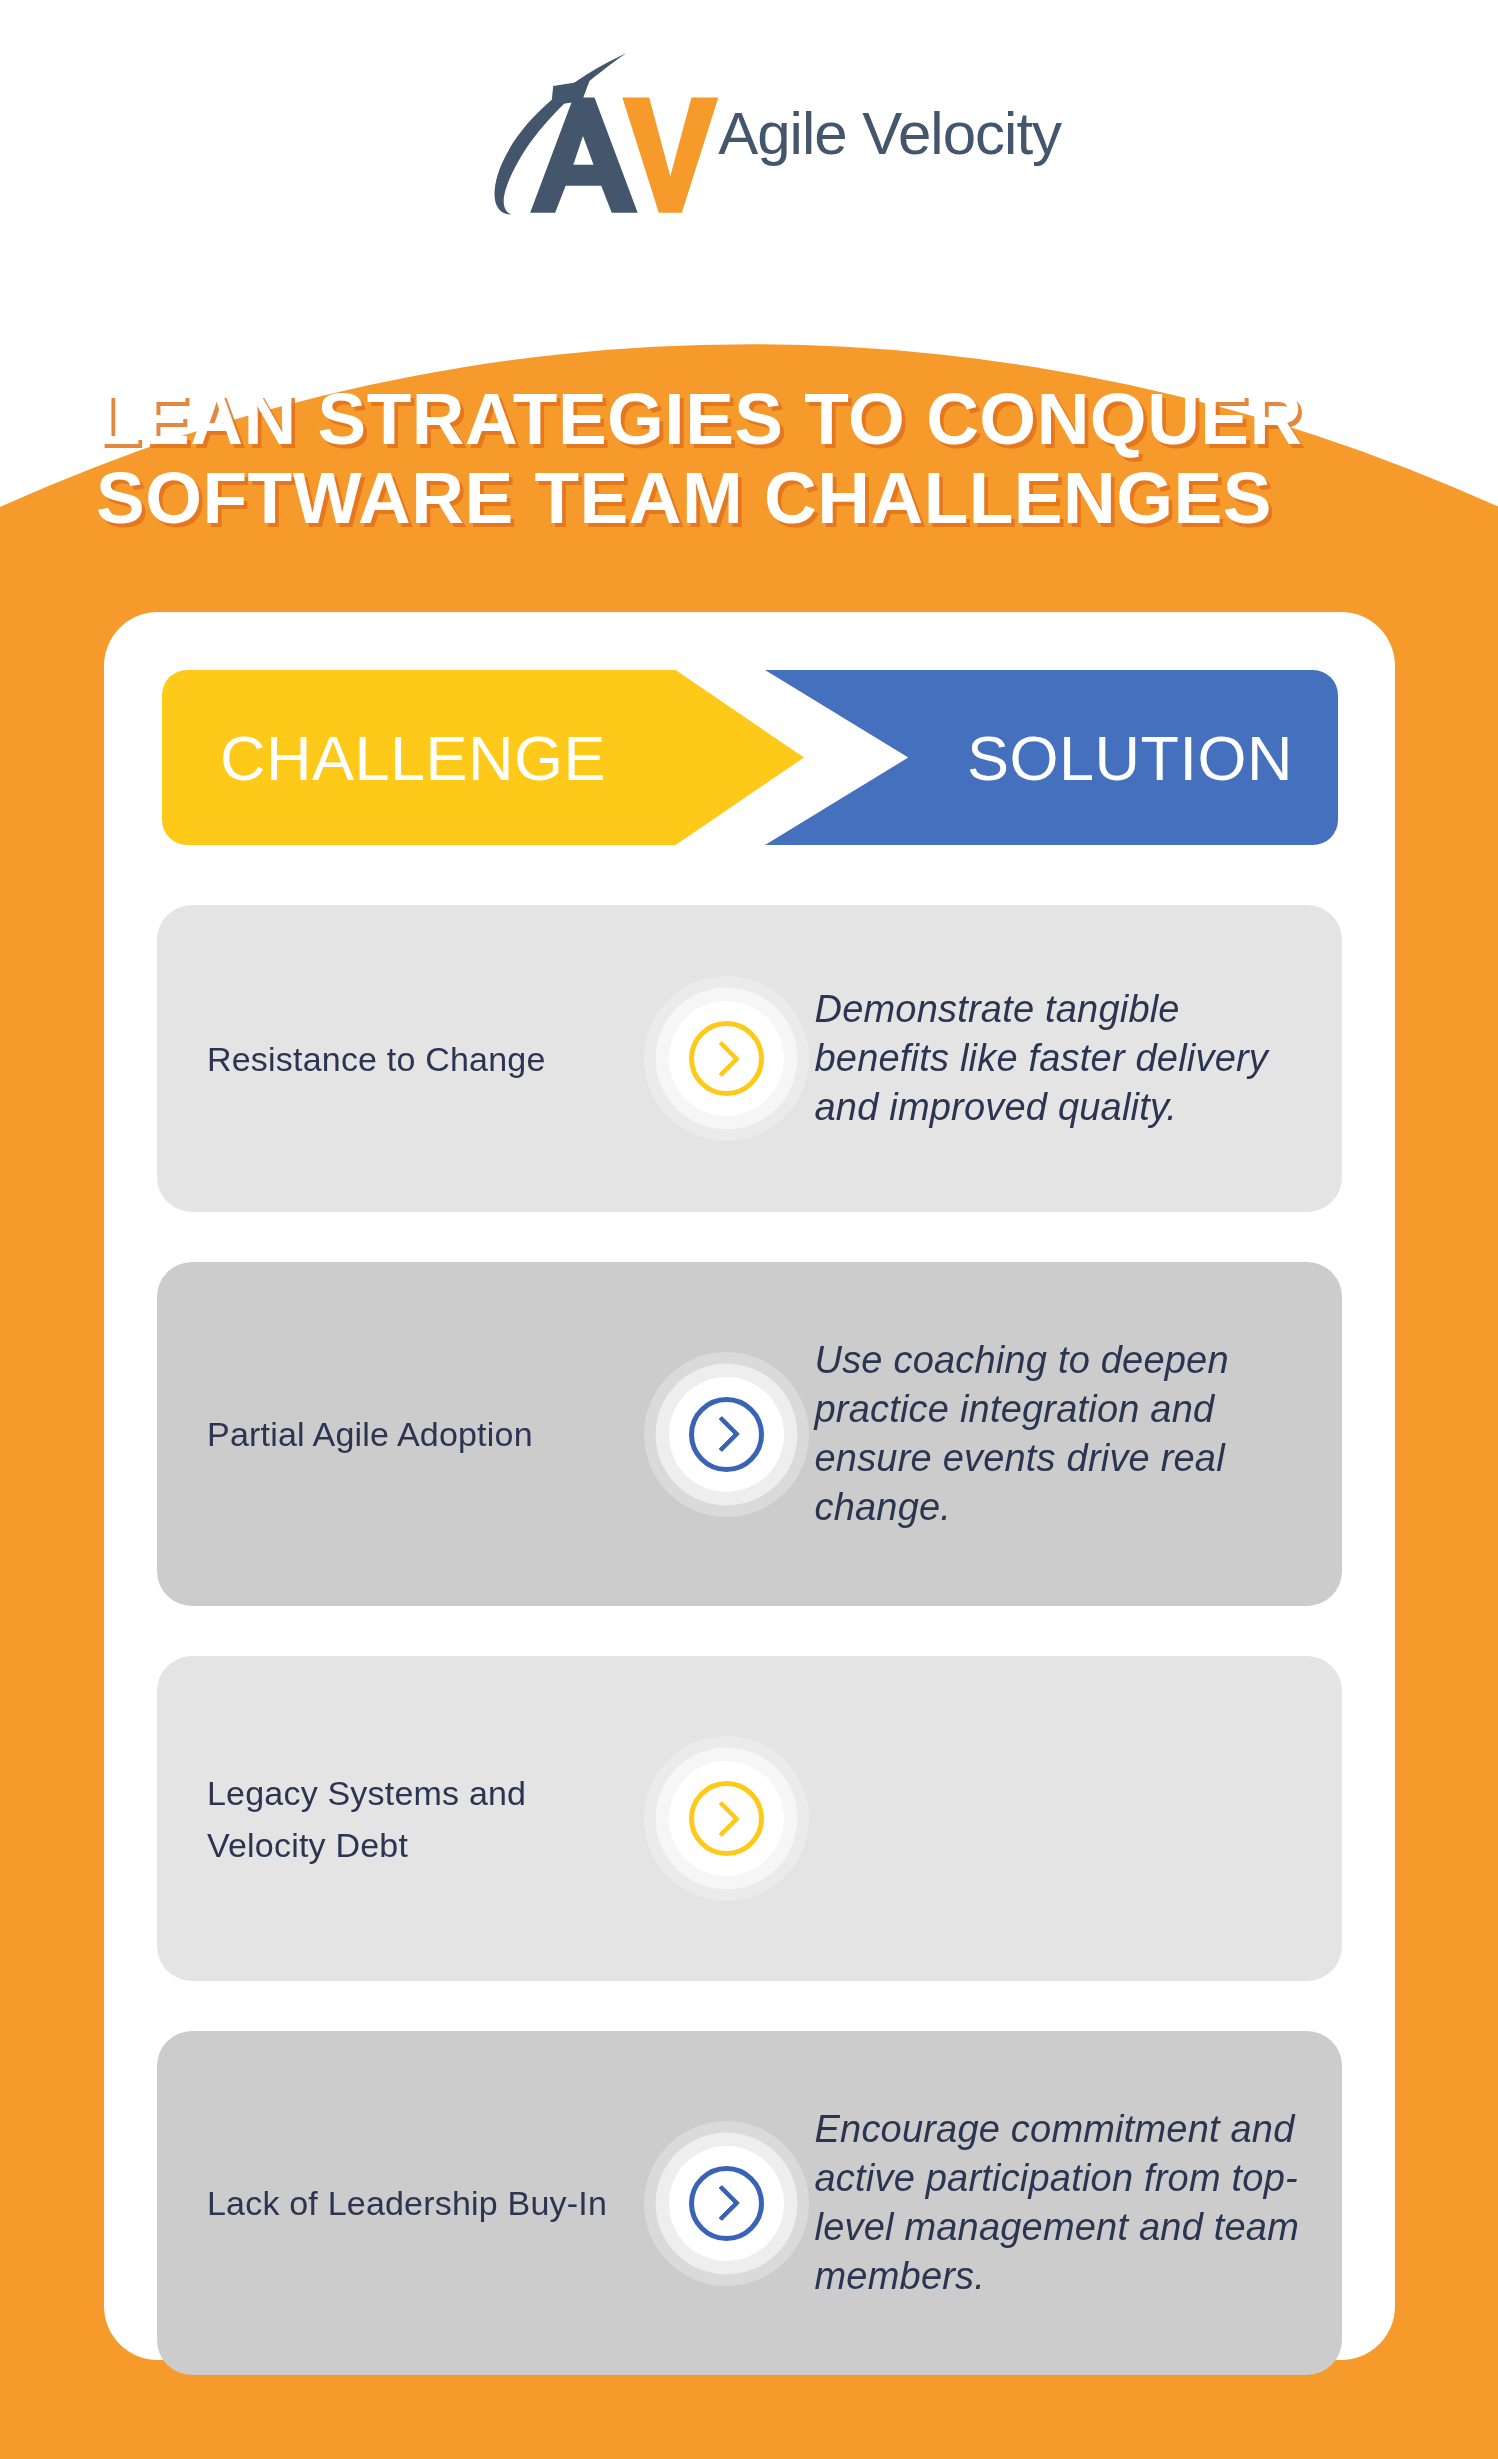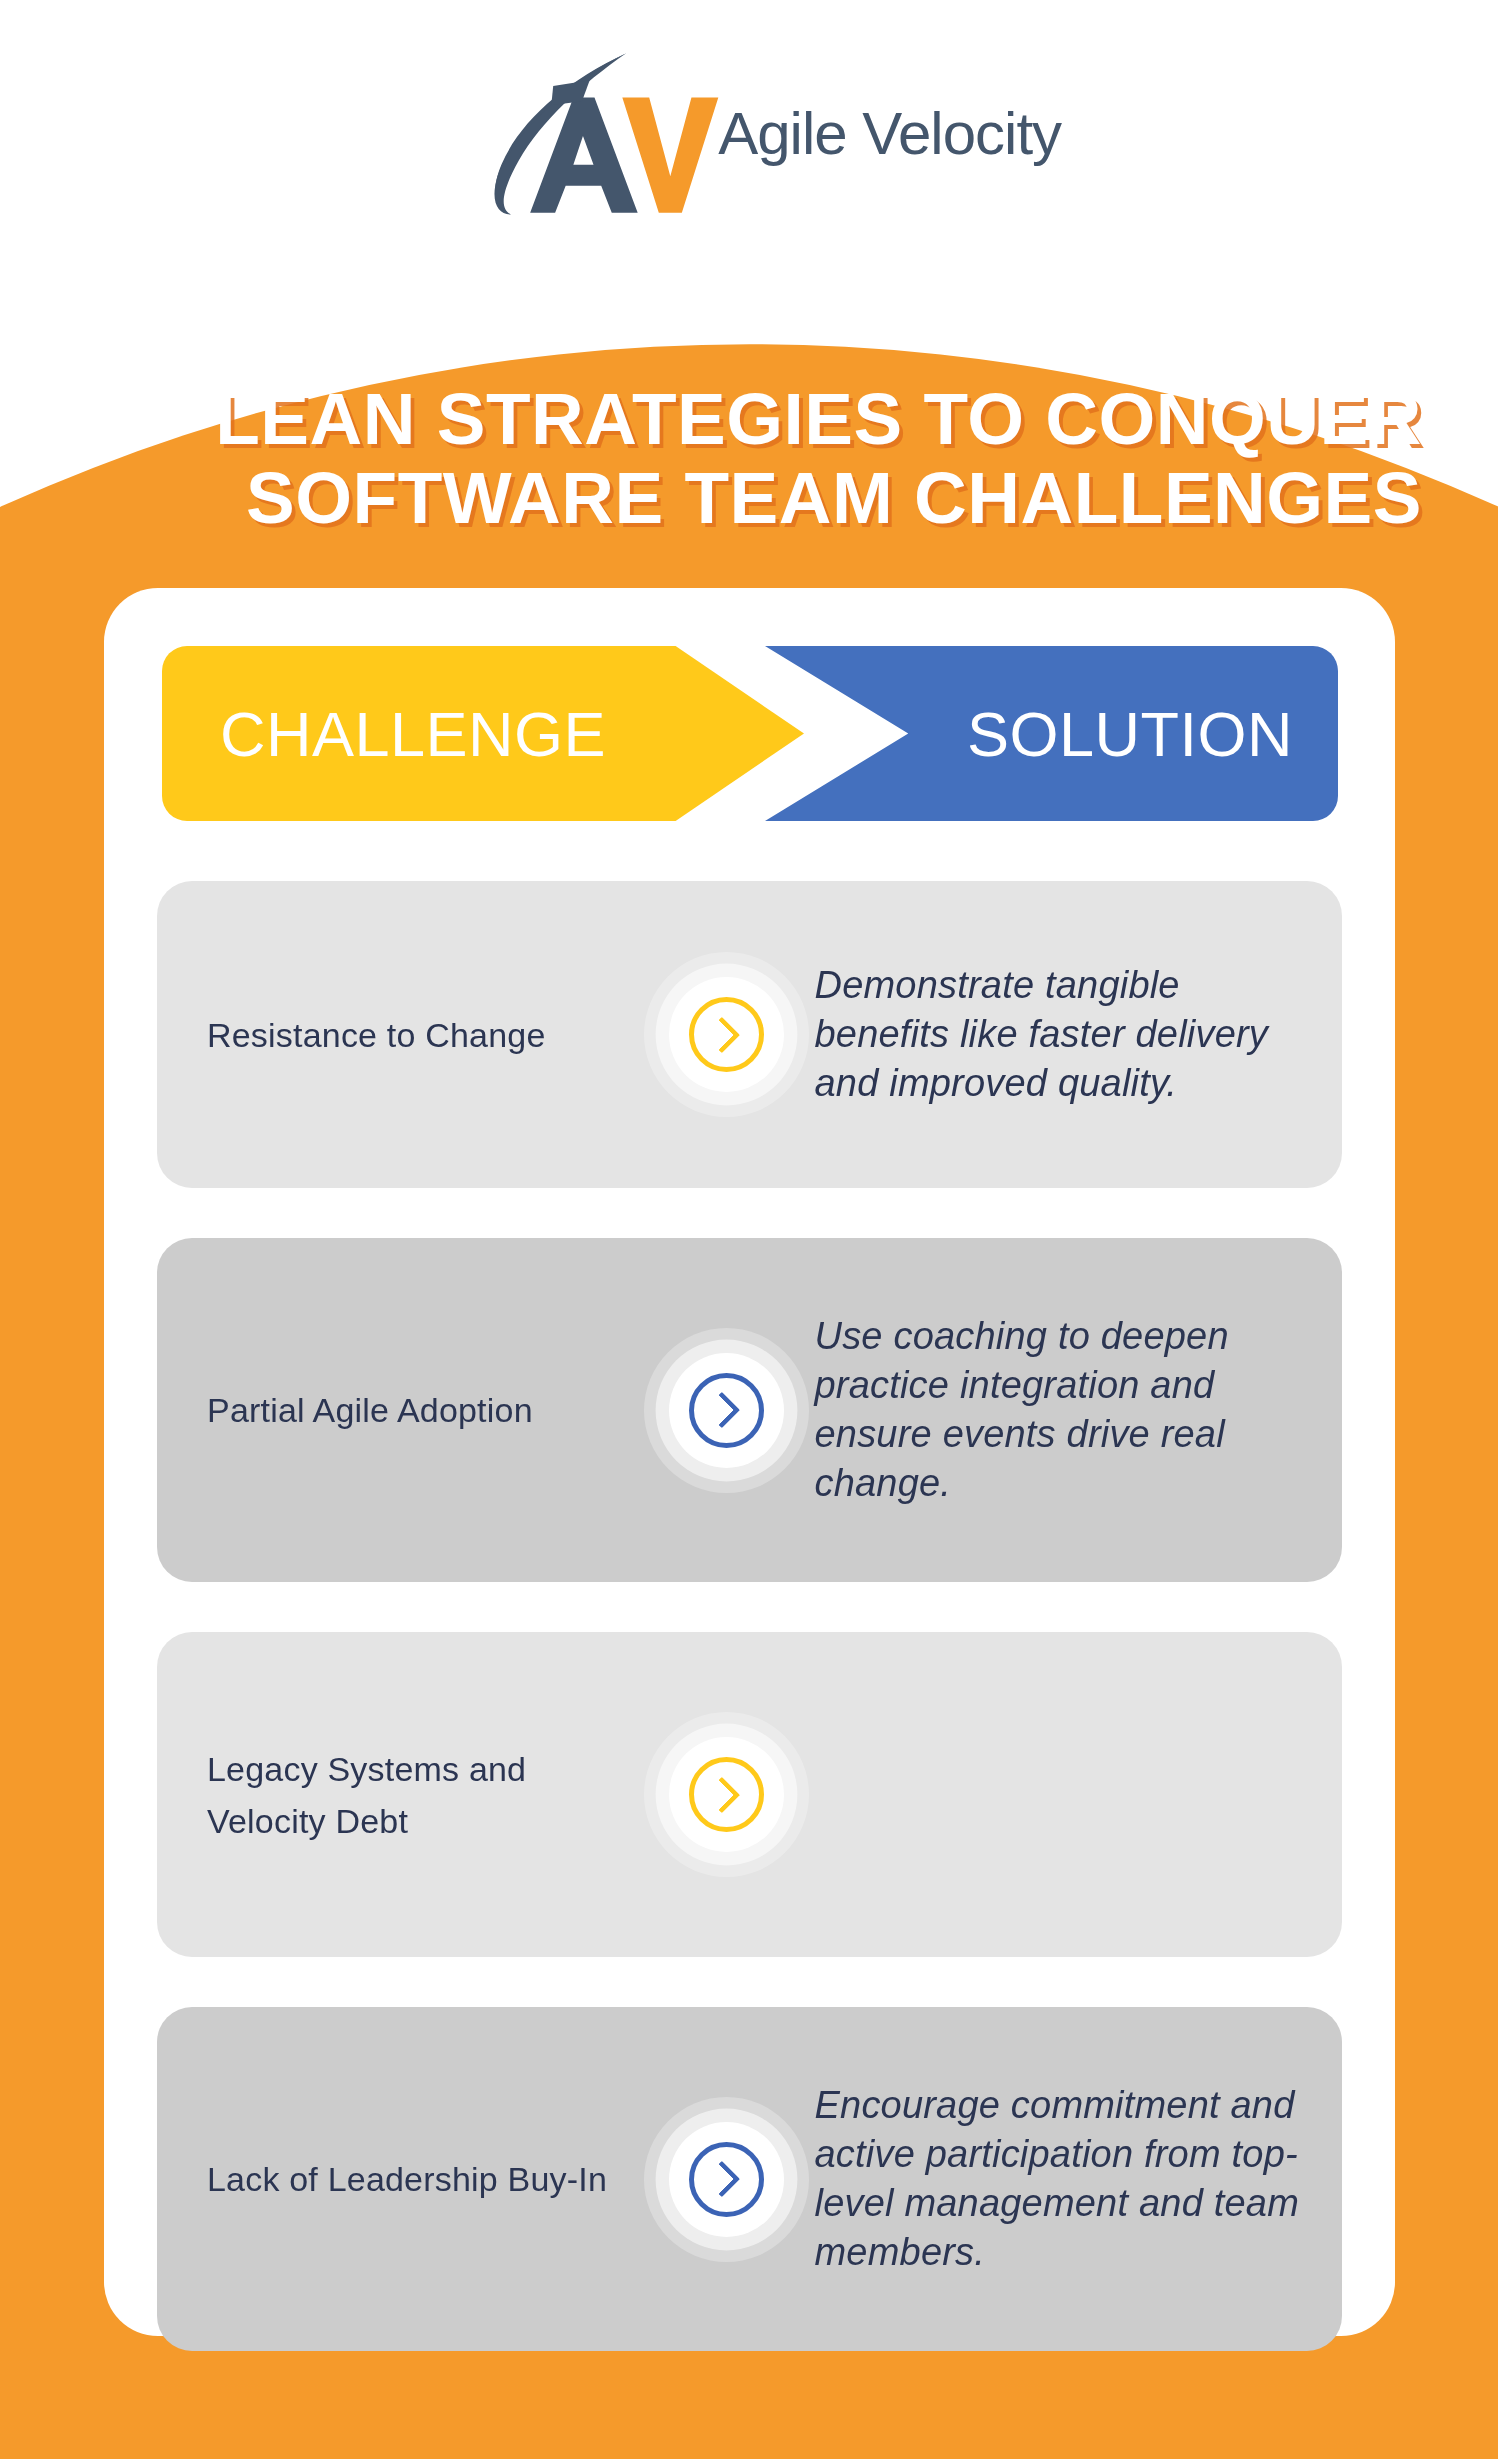--- a/index.html
+++ b/index.html
@@ -66,29 +66,28 @@
     left: 96px;
     top: 379px;
     width: 1326px;
     z-index: 3;
     color: #ffffff;
     font-size: 73px;
     line-height: 79px;
     font-weight: bold;
     letter-spacing: 0.5px;
     text-shadow: 3.8px 3.8px 0 rgba(226,114,28,0.85);
-    text-align: right;
   }
   .heading-line { display: block; }
 
   
   .card {
     position: absolute;
     left: 104px;
-    top: 588px;
+    top: 612px;
     width: 1291px;
     height: 1748px;
     background: #ffffff;
     border-radius: 54px;
     z-index: 3;
   }
 
   
   .banner {
     position: absolute;

